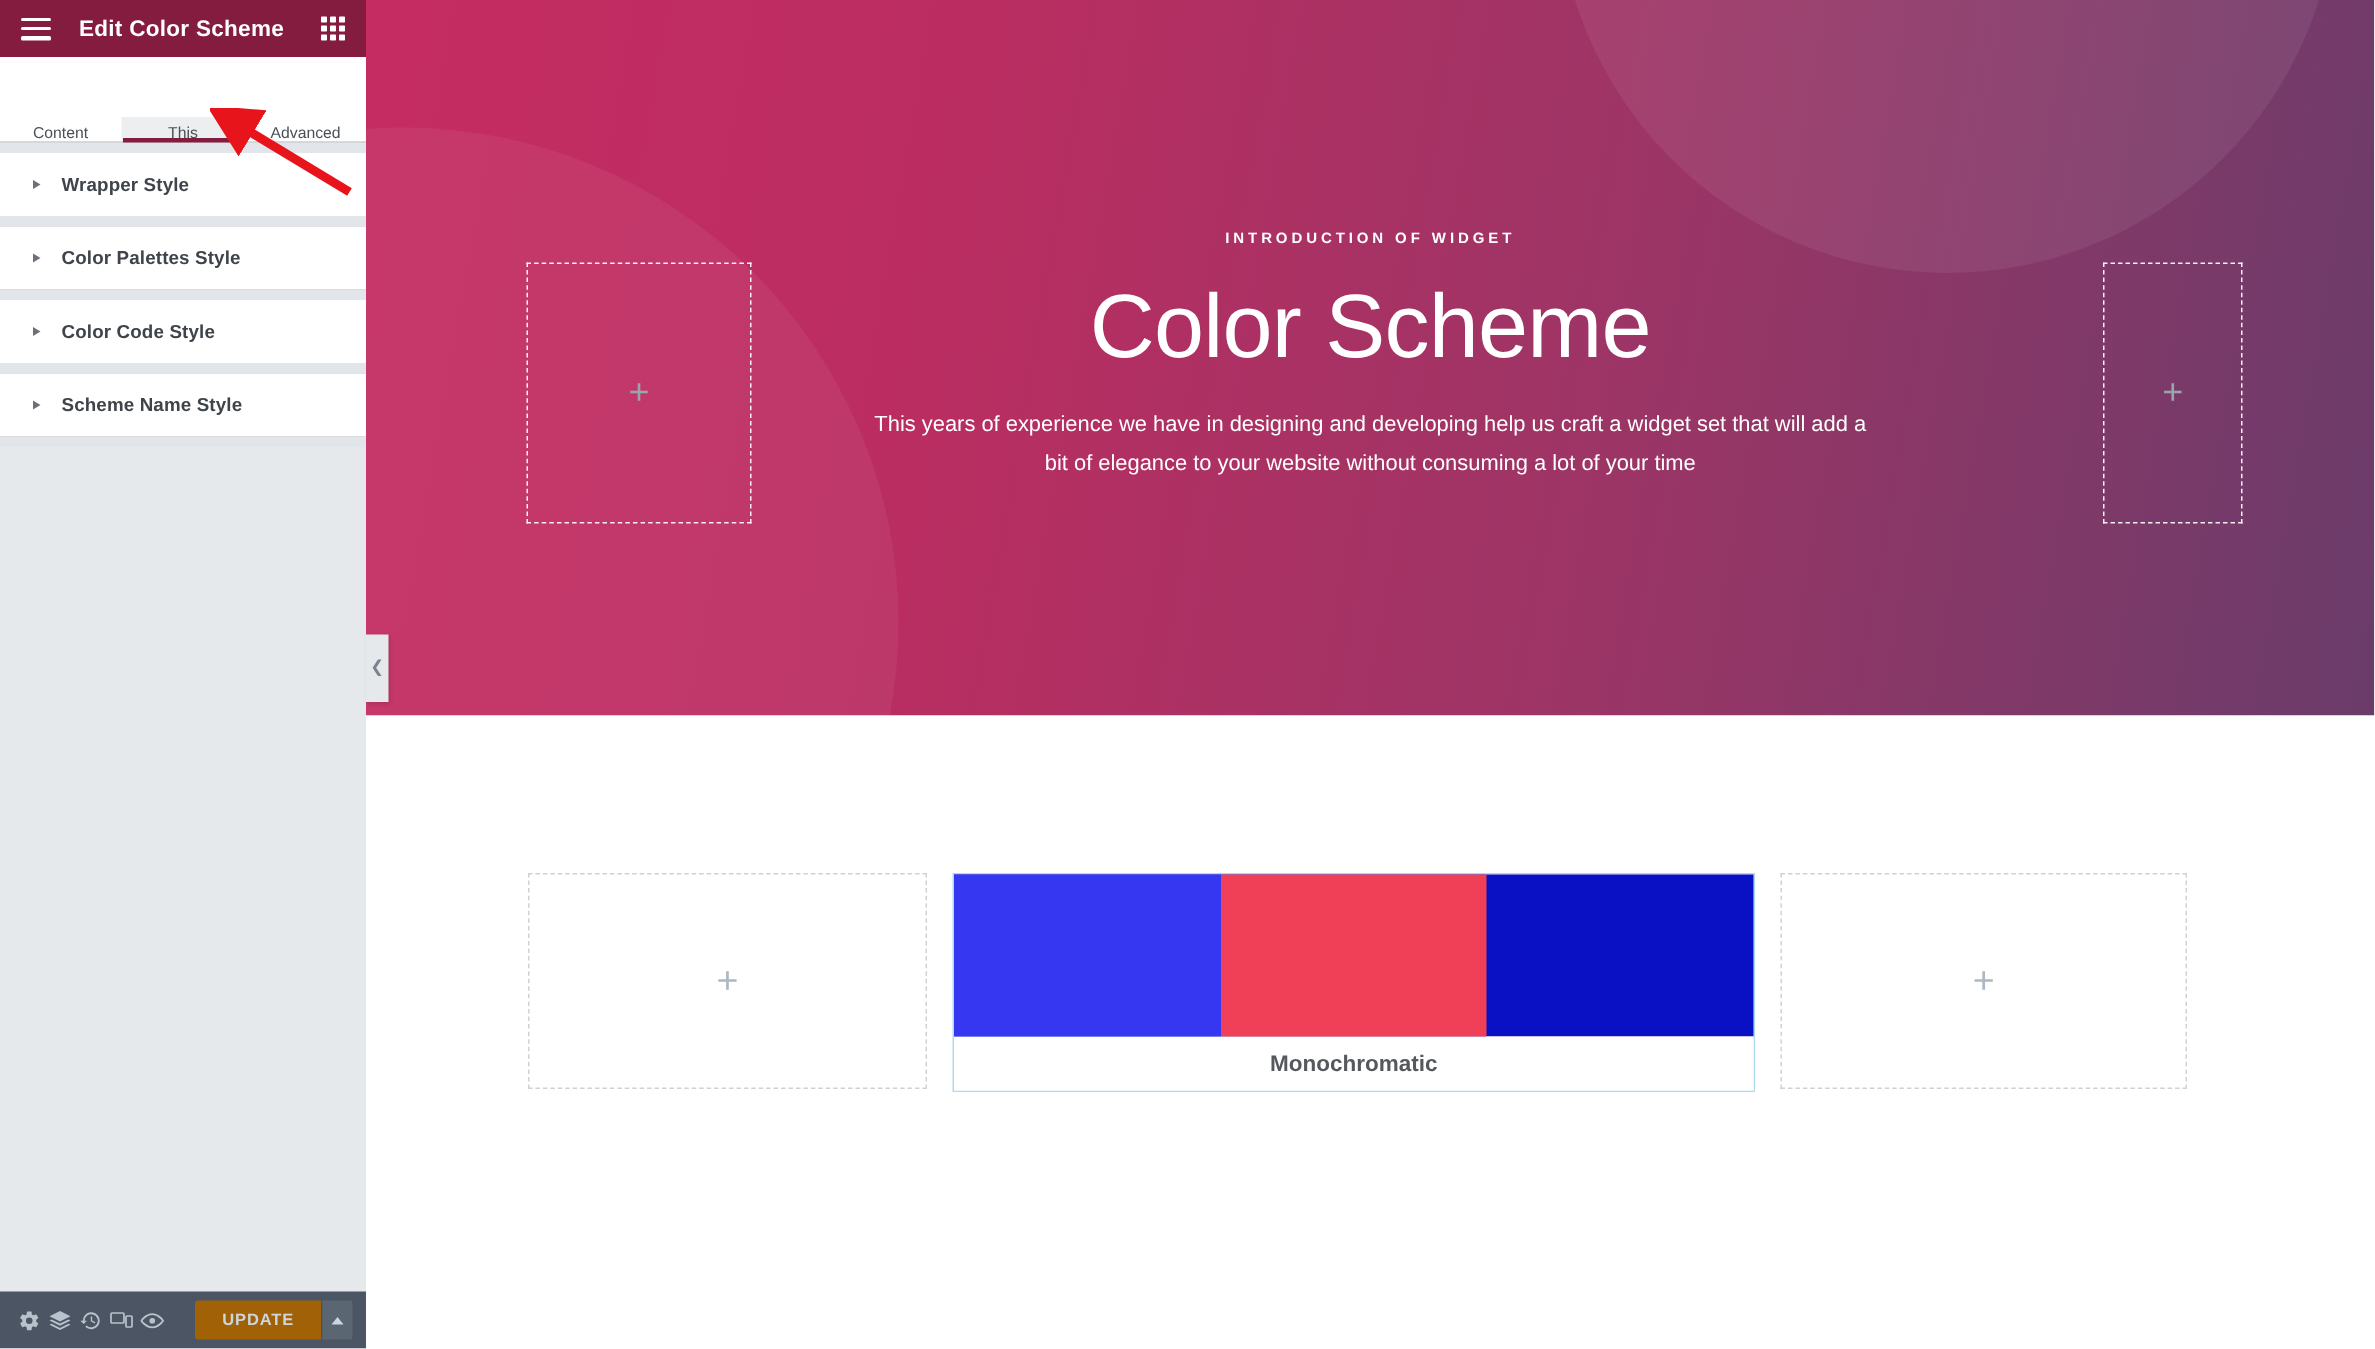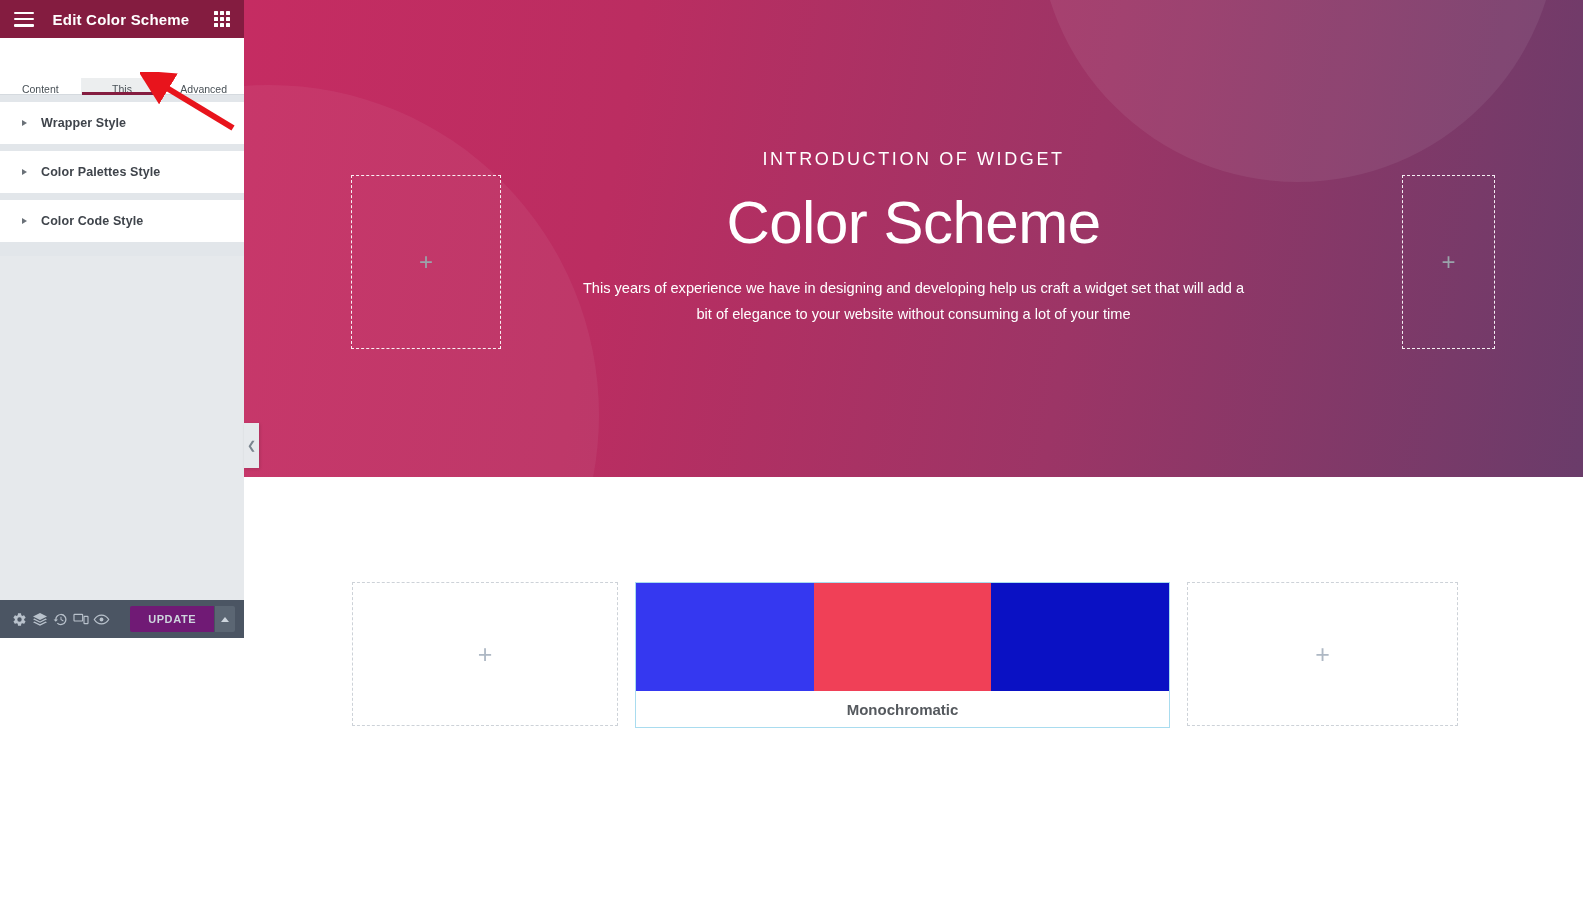--- a/index.html
+++ b/index.html
@@ -6,21 +6,21 @@
   html, body {
     width:1583px; height:899px;
     overflow:hidden;
     font-family:"Liberation Sans", sans-serif;
     background:#ffffff;
   }
   #app { position:relative; width:1583px; height:899px; display:flex; }
 
   
   #panel {
-    width:244px; height:638px;
+    width:244px; height:899px;
     background:#e6e9ec;
     display:flex; flex-direction:column;
     position:relative; z-index:20;
     flex:0 0 244px;
   }
   .panel-header {
     height:38px; background:#841c40;
     display:flex; align-items:center;
     padding:0 14px; flex:0 0 38px;
   }
@@ -72,21 +72,21 @@
     height:38px; background:#4b5563;
     display:flex; align-items:center;
     padding:0 9px; gap:0; flex:0 0 38px;
   }
   .foot-ico {
     width:26px; height:28px; display:flex; align-items:center; justify-content:center;
     cursor:pointer; color:#b9c2cc;
   }
   .update-btn {
     margin-left:18px; height:26px;
-    background:#701a75; color:#cdd5dd;
+    background:#a16207; color:#cdd5dd;
     font-size:11px; font-weight:bold; letter-spacing:.6px;
     display:flex; align-items:center; justify-content:center;
     padding:0 18px; cursor:pointer; border-radius:2px 0 0 2px;
   }
   .update-caret {
     height:26px; width:26px; background:#5b6673;
     display:flex; align-items:center; justify-content:center;
     cursor:pointer; border-left:1px solid #48525e; border-radius:0 2px 2px 0;
   }
   .update-caret i {
@@ -136,21 +136,21 @@
   .ph-box {
     border:1px dashed rgba(255,255,255,.92);
     display:flex; align-items:center; justify-content:center;
   }
   .ph-box .plus { color:#9aa4ab; font-size:24px; line-height:1; font-weight:300; }
   .ph-hero-left  { position:absolute; left:107px; top:175px; width:150px; height:174px; }
   .ph-hero-right { position:absolute; right:88px;  top:175px; width:93px;  height:174px; }
 
   .hero-text { width:680px; text-align:center; }
   .hero-eyebrow {
-    color:#ffffff; font-size:18px; font-weight:normal;
+    color:#ffffff; font-size:10px; font-weight:bold;
     letter-spacing:2.6px; margin-bottom:21px;
   }
   .hero-title {
     color:#ffffff; font-size:60px; font-weight:normal;
     letter-spacing:-.5px; line-height:1.05; margin-bottom:22px;
   }
   .hero-sub {
     color:#ffffff; font-size:14.6px; line-height:1.78;
     max-width:672px; margin:0 auto;
   }
@@ -240,20 +240,24 @@
       <div class="acc-row">
         <span class="caret"></span>
         <span>Color Palettes Style</span>
       </div>
       <div class="acc-gap"></div>
       <div class="acc-row">
         <span class="caret"></span>
         <span>Color Code Style</span>
       </div>
       <div class="acc-gap"></div>
+      <div class="acc-row">
+        <span class="caret"></span>
+        <span>Scheme Name Style</span>
+      </div>
       <div class="acc-gap"></div>
     </div>
 
     <div class="panel-filler"></div>
 
     <div class="panel-footer">
       <div class="foot-ico">
         <svg width="15" height="15" viewBox="0 0 24 24">
           <path fill="#b9c2cc" d="M19.4 13a7.9 7.9 0 0 0 0-2l2.1-1.6a.5.5 0 0 0 .1-.6l-2-3.4a.5.5 0 0 0-.6-.2l-2.5 1a7.6 7.6 0 0 0-1.7-1L14.5 2.4a.5.5 0 0 0-.5-.4h-4a.5.5 0 0 0-.5.4L9.2 5.2a7.6 7.6 0 0 0-1.7 1l-2.5-1a.5.5 0 0 0-.6.2l-2 3.4a.5.5 0 0 0 .1.6L4.6 11a7.9 7.9 0 0 0 0 2l-2.1 1.6a.5.5 0 0 0-.1.6l2 3.4a.5.5 0 0 0 .6.2l2.5-1a7.6 7.6 0 0 0 1.7 1l.3 2.8a.5.5 0 0 0 .5.4h4a.5.5 0 0 0 .5-.4l.3-2.8a7.6 7.6 0 0 0 1.7-1l2.5 1a.5.5 0 0 0 .6-.2l2-3.4a.5.5 0 0 0-.1-.6L19.4 13zM12 15.5A3.5 3.5 0 1 1 15.5 12 3.5 3.5 0 0 1 12 15.5z"></path>
         </svg>

